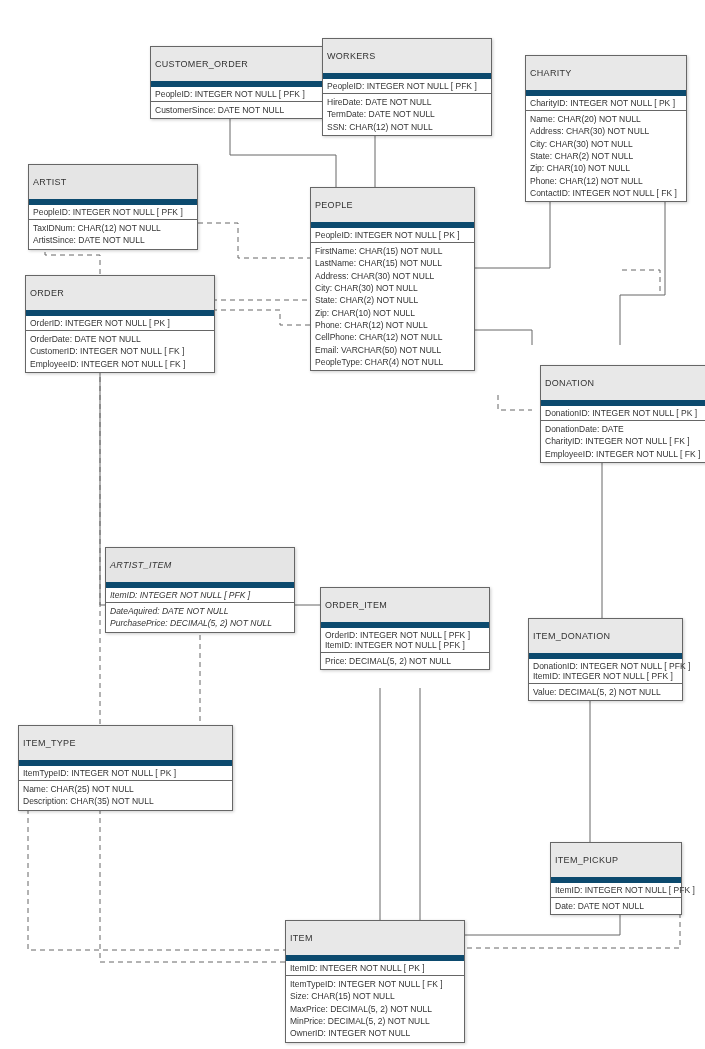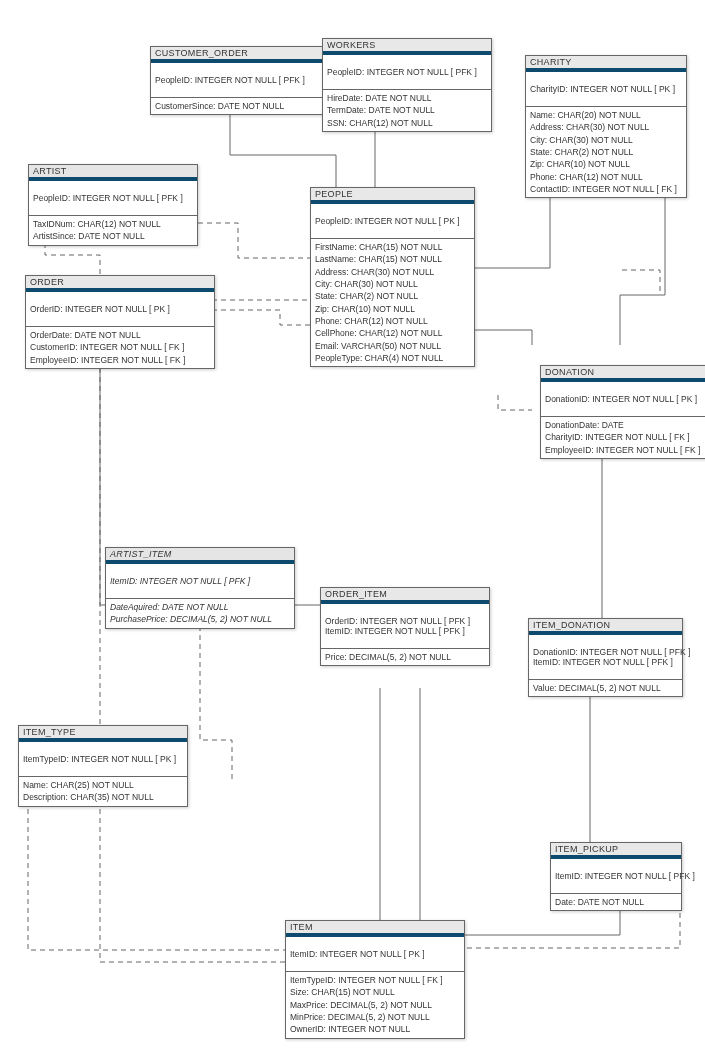--- a/index.html
+++ b/index.html
@@ -16,30 +16,30 @@
   }
   .entity {
     position: absolute;
     border: 1px solid #666;
     background: #fff;
     box-shadow: 1px 1px 3px rgba(0,0,0,0.2);
   }
   .entity .title {
     background: #e8e8e8;
     font-weight: normal;
-    padding: 1px 4px;
-    border-bottom: 4px solid #0c4a6e;
+    padding: 12px 4px;
+    border-bottom: 6px solid #0c4a6e;
     font-size: 9px;
     letter-spacing: 0.3px;
   }
   .entity.highlight .title {
     background: #e5e5e5;
   }
   .entity .pk {
-    padding: 12px 4px;
+    padding: 2px 4px;
     border-bottom: 1px solid #666;
     font-size: 8.5px;
   }
   .entity .attrs {
     padding: 2px 4px;
     font-size: 8.5px;
     line-height: 1.45;
   }
   .attr-line { white-space: nowrap; }
   svg.lines {
@@ -204,21 +204,21 @@
   <div class="title">ITEM_DONATION</div>
   <div class="pk">
     <div class="attr-line">DonationID: INTEGER  NOT NULL  [ PFK ]</div>
     <div class="attr-line">ItemID: INTEGER  NOT NULL  [ PFK ]</div>
   </div>
   <div class="attrs">
     <div class="attr-line">Value: DECIMAL(5, 2)  NOT NULL</div>
   </div>
 </div>
 
-<div class="entity" style="left:18px; top:725px; width:170px;">
+<div class="entity" style="left:18px; top:725px; width:215px;">
   <div class="title">ITEM_TYPE</div>
   <div class="pk">
       <div class="attr-line">ItemTypeID: INTEGER  NOT NULL  [ PK ]</div>
     </div>
   <div class="attrs">
     <div class="attr-line">Name: CHAR(25)  NOT NULL</div>
     <div class="attr-line">Description: CHAR(35)  NOT NULL</div>
   </div>
 </div>
 

